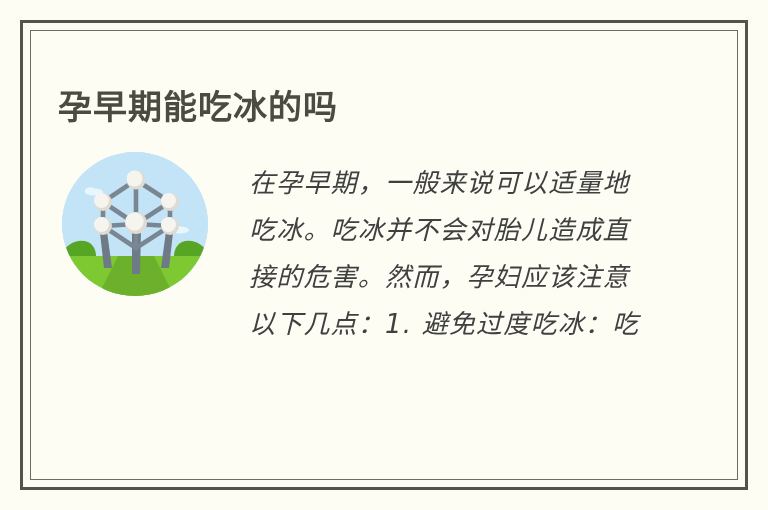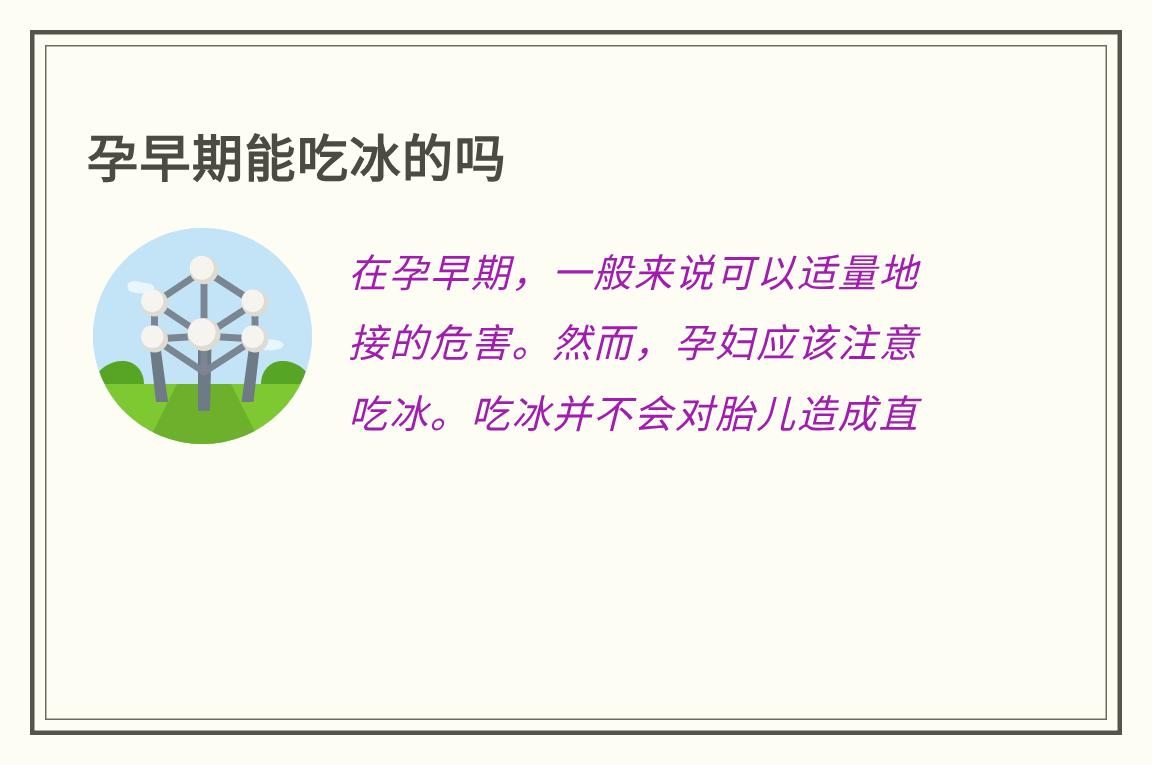--- a/index.html
+++ b/index.html
@@ -79,25 +79,26 @@
   .article-body {
     position: absolute;
     left: 232px;
     top: 160px;
     width: 430px;
   }
   .body-line {
     font-family: "DejaVu Sans", "Liberation Sans", sans-serif;
     font-size: 26px;
     line-height: 47px;
-    color: #a21caf;
+    color: #404040;
     letter-spacing: 1.2px;
     white-space: nowrap;
     font-style: italic;
     font-weight: 400;
+    margin-left: 17px;
   }
 </style>
 </head>
 <body>
 
 <div id="page">
 
   <div class="frame-outer"></div>
   <div class="frame-inner"></div>
 
@@ -167,17 +168,18 @@
         <circle cx="106.5" cy="72.5" r="7.5" fill="#f6f4ef"></circle>
 
         <circle cx="74" cy="71" r="11" fill="#dedbd2"></circle>
         <circle cx="72.5" cy="69.5" r="9.2" fill="#f6f4ef"></circle>
       </g>
     </svg>
   </div>
 
   <div class="article-body">
     <div class="body-line">在孕早期，一般来说可以适量地</div>
+    <div class="body-line">吃冰。吃冰并不会对胎儿造成直</div>
     <div class="body-line">接的危害。然而，孕妇应该注意</div>
-    <div class="body-line">吃冰。吃冰并不会对胎儿造成直</div>
+    <div class="body-line">以下几点：1. 避免过度吃冰：吃</div>
   </div>
 
 </div>
 
 </body></html>

